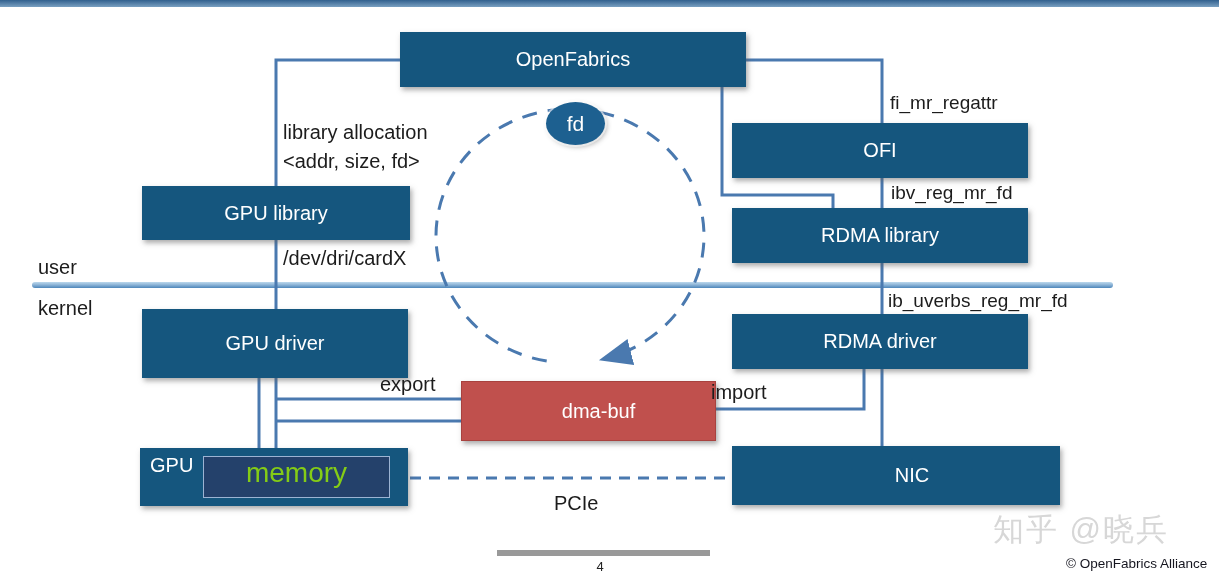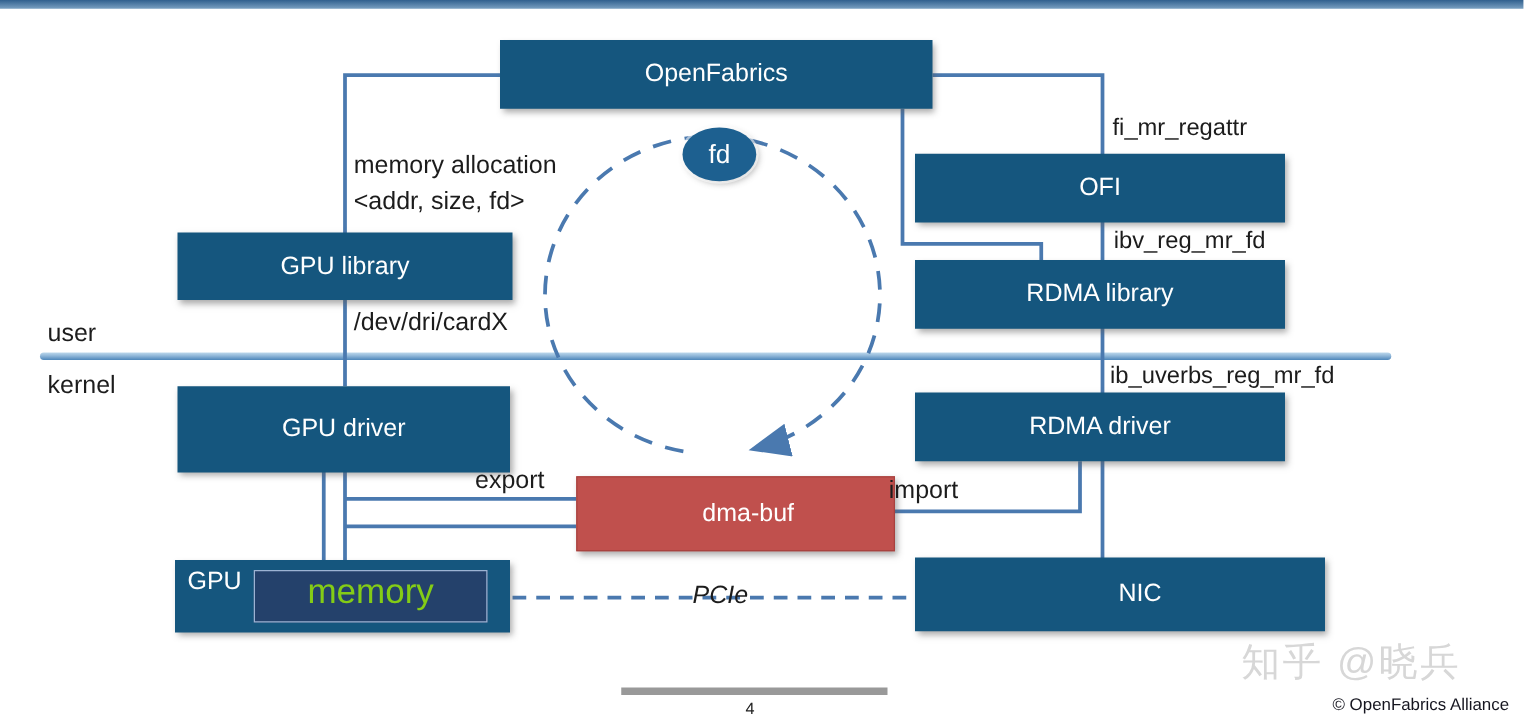--- a/index.html
+++ b/index.html
@@ -103,41 +103,41 @@
     <div class="inner-mem">
       <span>memory</span>
     </div>
   </div>
 
   <div class="node" style="left:732px;top:446px;width:296px;height:59px;padding-left:32px;">
     <span>NIC</span>
   </div>
 
   <div class="lbl" style="left:283px;top:118px;line-height:29px;">
-    <div>memory allocation</div>
+    <div>library allocation</div>
     <div>&lt;addr, size, fd&gt;</div>
   </div>
 
   <div class="lbl" style="left:283px;top:247px;">/dev/dri/cardX</div>
 
   <div class="lbl small" style="left:890px;top:92px;">fi_mr_regattr</div>
 
   <div class="lbl small" style="left:891px;top:182px;">ibv_reg_mr_fd</div>
 
   <div class="lbl small" style="left:888px;top:290px;">ib_uverbs_reg_mr_fd</div>
 
   <div class="lbl" style="left:38px;top:256px;">user</div>
 
   <div class="lbl" style="left:38px;top:297px;">kernel</div>
 
   <div class="lbl" style="left:380px;top:373px;">export</div>
 
   <div class="lbl" style="left:711px;top:381px;">import</div>
 
 
-  <div class="lbl" style="left:554px;top:465px;font-style:italic;">PCIe</div>
+  <div class="lbl" style="left:554px;top:492px;">PCIe</div>
 
   <div class="pagebar"></div>
   <div class="pagenum">4</div>
   <div class="watermark">知乎 @晓兵</div>
   <div class="copyright">© OpenFabrics Alliance</div>
 
 </div>
 
 </body></html>

